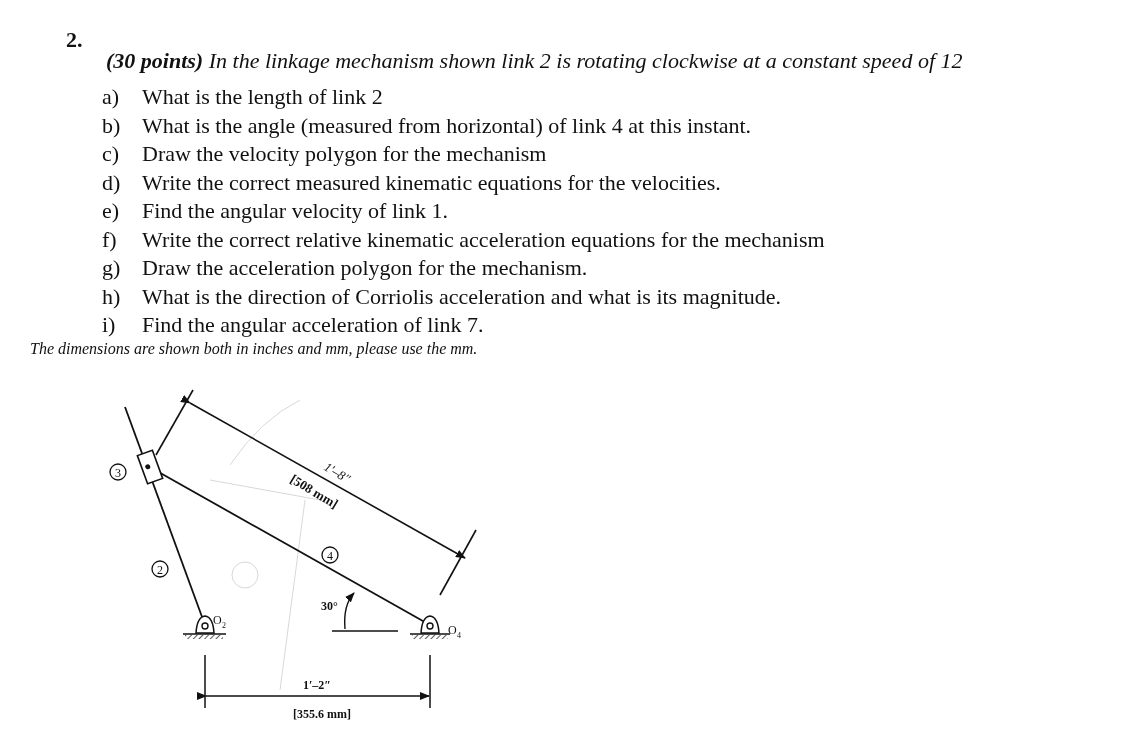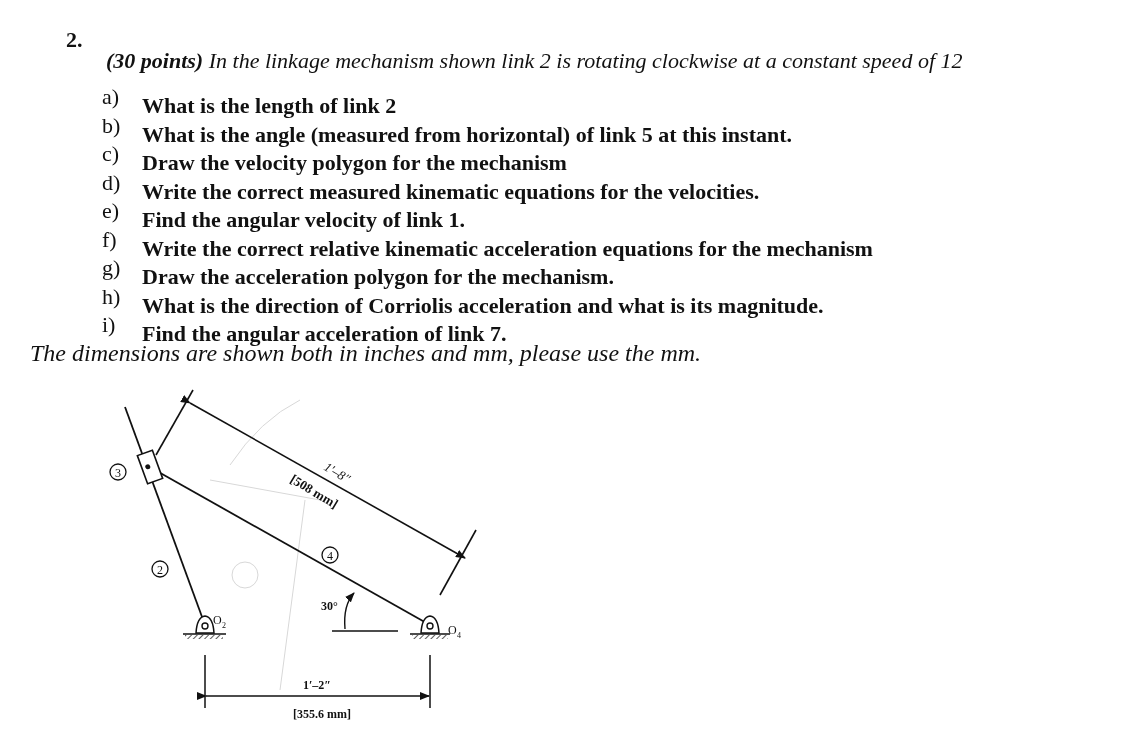--- a/index.html
+++ b/index.html
@@ -5,22 +5,22 @@
   html, body { margin:0; padding:0; background:#ffffff; }
   body { width:1138px; height:750px; position:relative; overflow:hidden;
          font-family:"Liberation Serif","DejaVu Serif",serif; color:#111; }
   .q { position:absolute; left:66px; top:26px; font-size:22px; line-height:28.5px; }
   .qnum { position:absolute; left:0; top:0; font-weight:bold; }
   .qtext { position:absolute; left:40px; top:1px; width:1000px; font-style:italic;margin-top:20px; }
   .qtext b { font-weight:bold; }
   .items { position:absolute; left:102px; top:83px; font-size:22px; line-height:28.5px; }
   .item { position:relative; height:28.5px; white-space:nowrap; }
   .item .lbl { position:absolute; left:0; top:0; }
-  .item .txt { position:absolute; left:40px; top:9px;font-weight:bold; }
-  .note { position:absolute; left:30px; top:340px; font-size:24px; font-style:italic; white-space:nowrap; }
+  .item .txt { position:absolute; left:40px; top:0; }
+  .note { position:absolute; left:30px; top:340px; font-size:16px; font-style:italic; white-space:nowrap; }
   .figure { position:absolute; left:100px; top:380px; width:420px; height:355px; }
   .figure svg { width:420px; height:355px; }
   .lab { font-family:"Liberation Serif","DejaVu Serif",serif; }
 </style>
 </head>
 <body>
 
 <div class="q">
   <span class="qnum">2.</span>
   <div class="qtext">
@@ -28,21 +28,21 @@
   </div>
 </div>
 
 <div class="items">
   <div class="item">
       <span class="lbl">a)</span>
       <span class="txt">What is the length of link 2</span>
     </div>
   <div class="item">
       <span class="lbl">b)</span>
-      <span class="txt">What is the angle (measured from horizontal) of link 5 at this instant.</span>
+      <span class="txt">What is the angle (measured from horizontal) of link 4 at this instant.</span>
     </div>
   <div class="item">
       <span class="lbl">c)</span>
       <span class="txt">Draw the velocity polygon for the mechanism</span>
     </div>
   <div class="item">
       <span class="lbl">d)</span>
       <span class="txt">Write the correct measured kinematic equations for the velocities.</span>
     </div>
   <div class="item">

